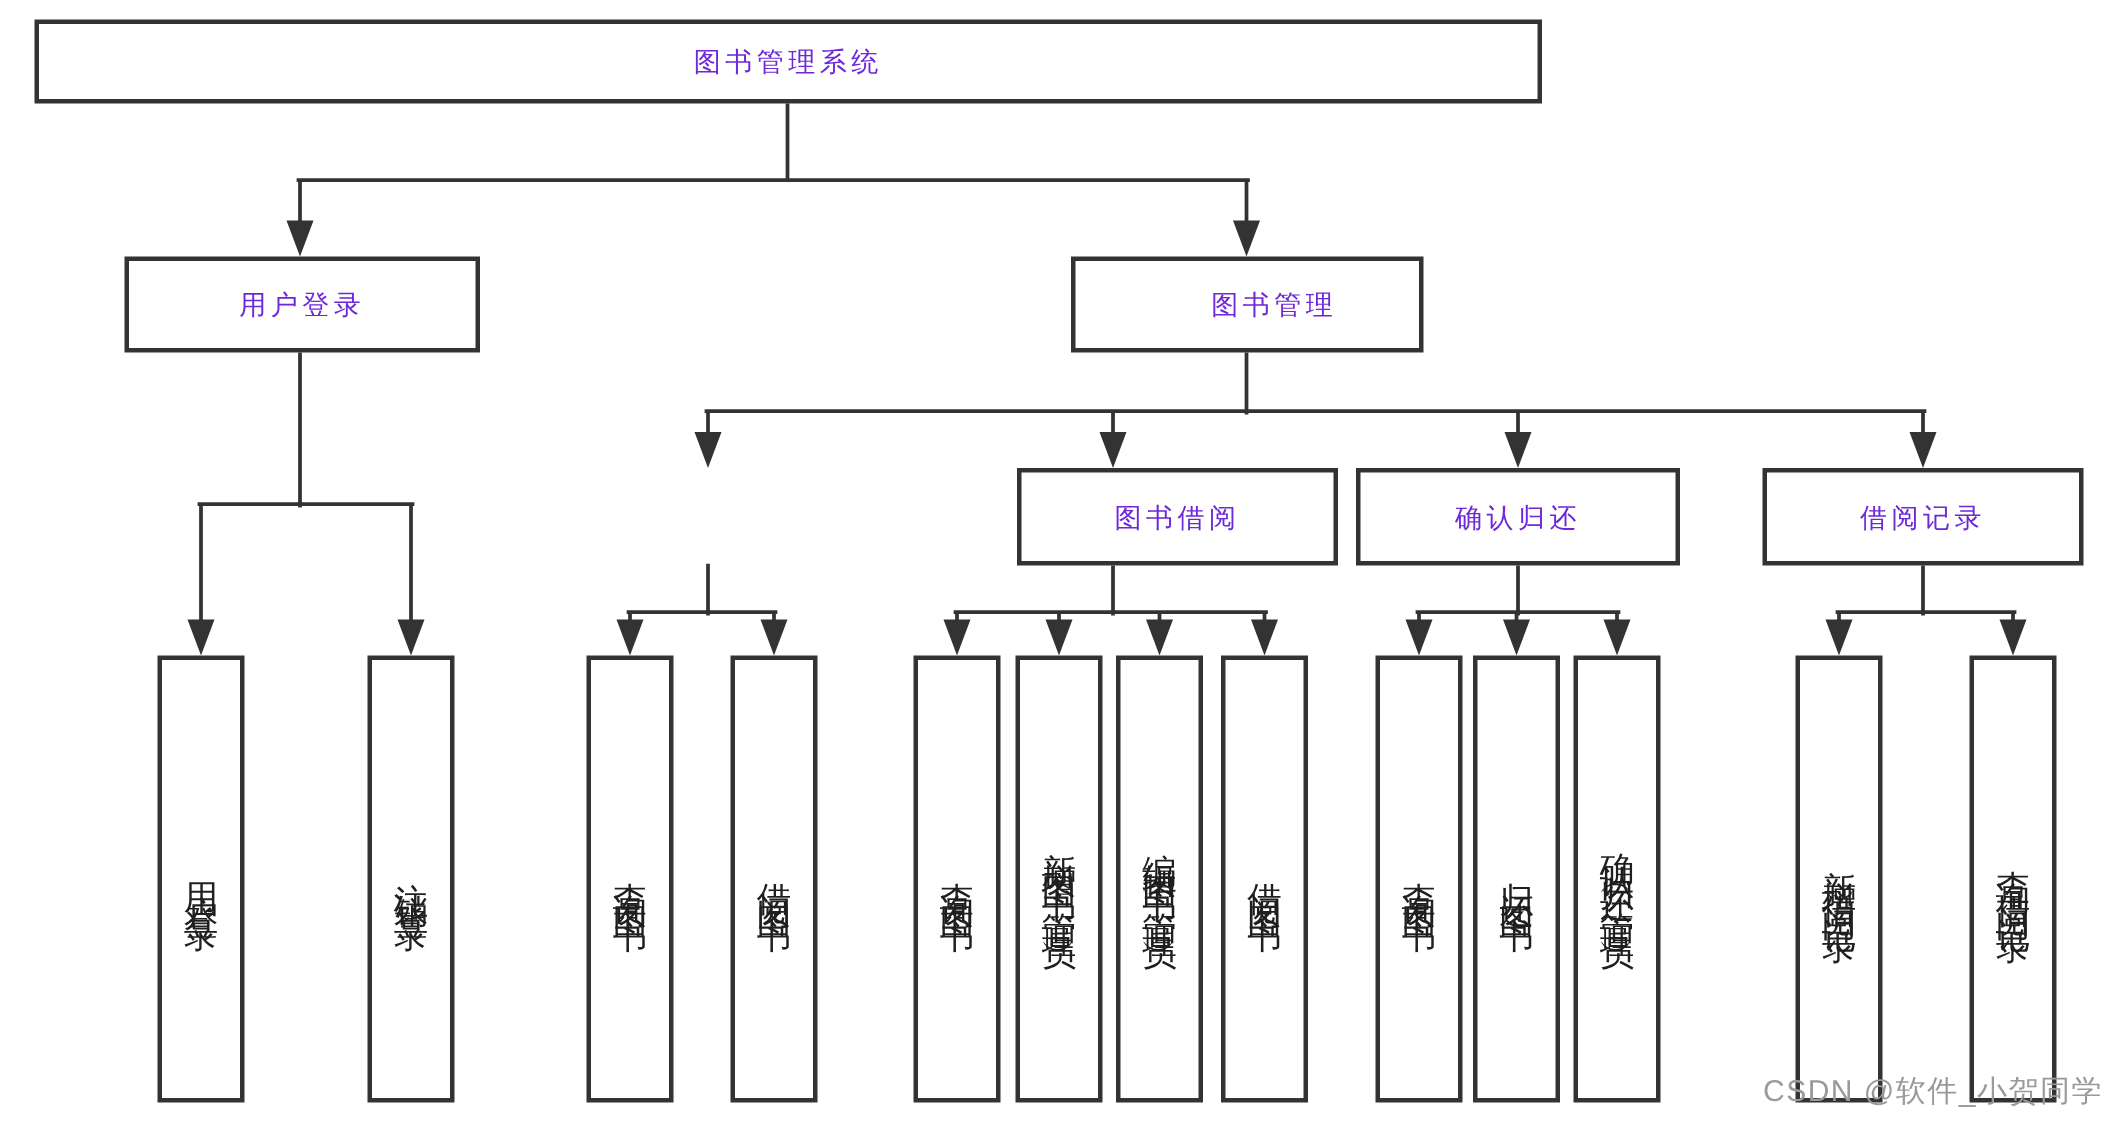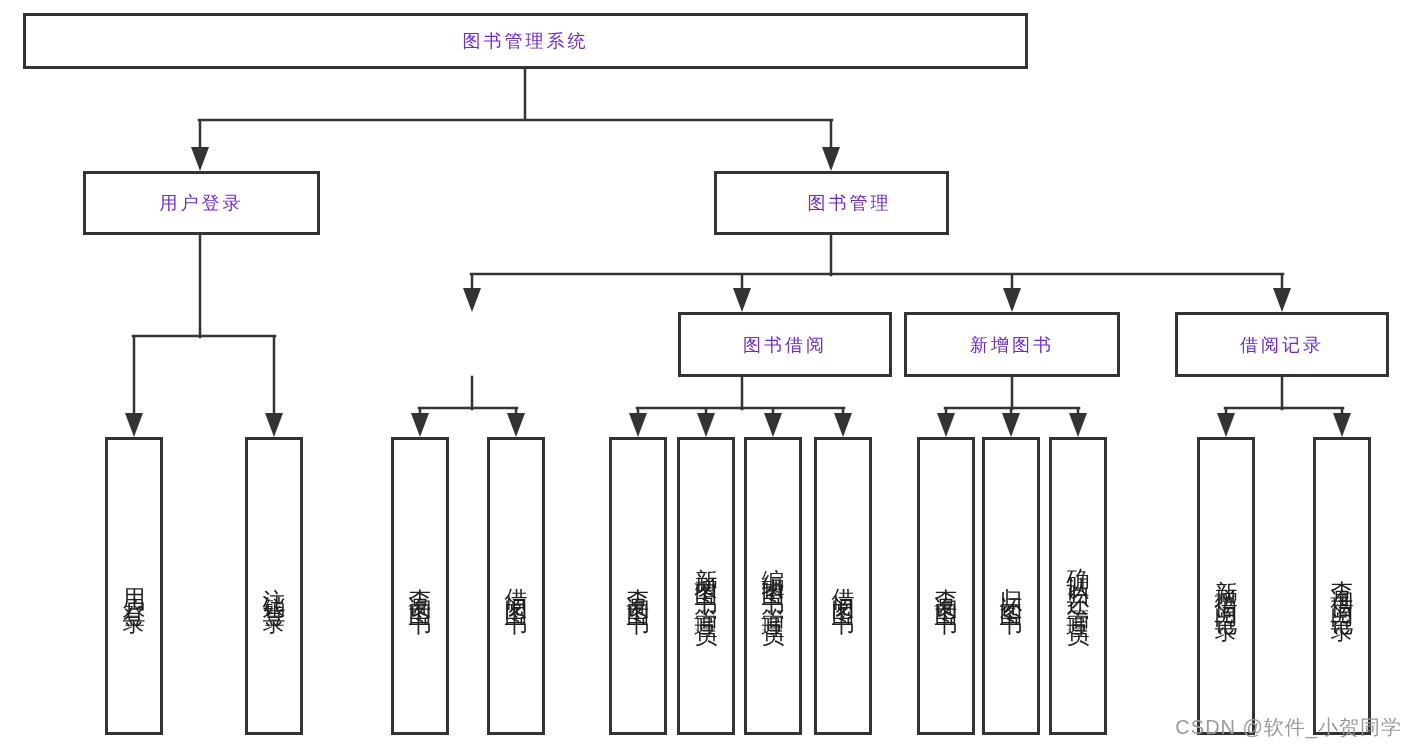--- a/index.html
+++ b/index.html
@@ -99,21 +99,21 @@
     <span class="hlabel">用户登录</span>
   </div>
   <div class="node" style="left:714px; top:171px; width:235px; height:64px;padding-left:36px;">
     <span class="hlabel">图书管理</span>
   </div>
 
   <div class="node" style="left:635px; top:312px; width:214px; height:65px;margin-left:43px;">
     <span class="hlabel">图书借阅</span>
   </div>
   <div class="node" style="left:904px; top:312px; width:216px; height:65px;">
-    <span class="hlabel">新增图书</span>
+    <span class="hlabel">确认归还</span>
   </div>
   <div class="node" style="left:1175px; top:312px; width:214px; height:65px;">
     <span class="hlabel">借阅记录</span>
   </div>
 
   <div class="node leaf" style="left:105px;">
     <span class="vlabel">用户登录</span>
   </div>
   <div class="node leaf" style="left:245px;">
     <span class="vlabel">注销登录</span>

